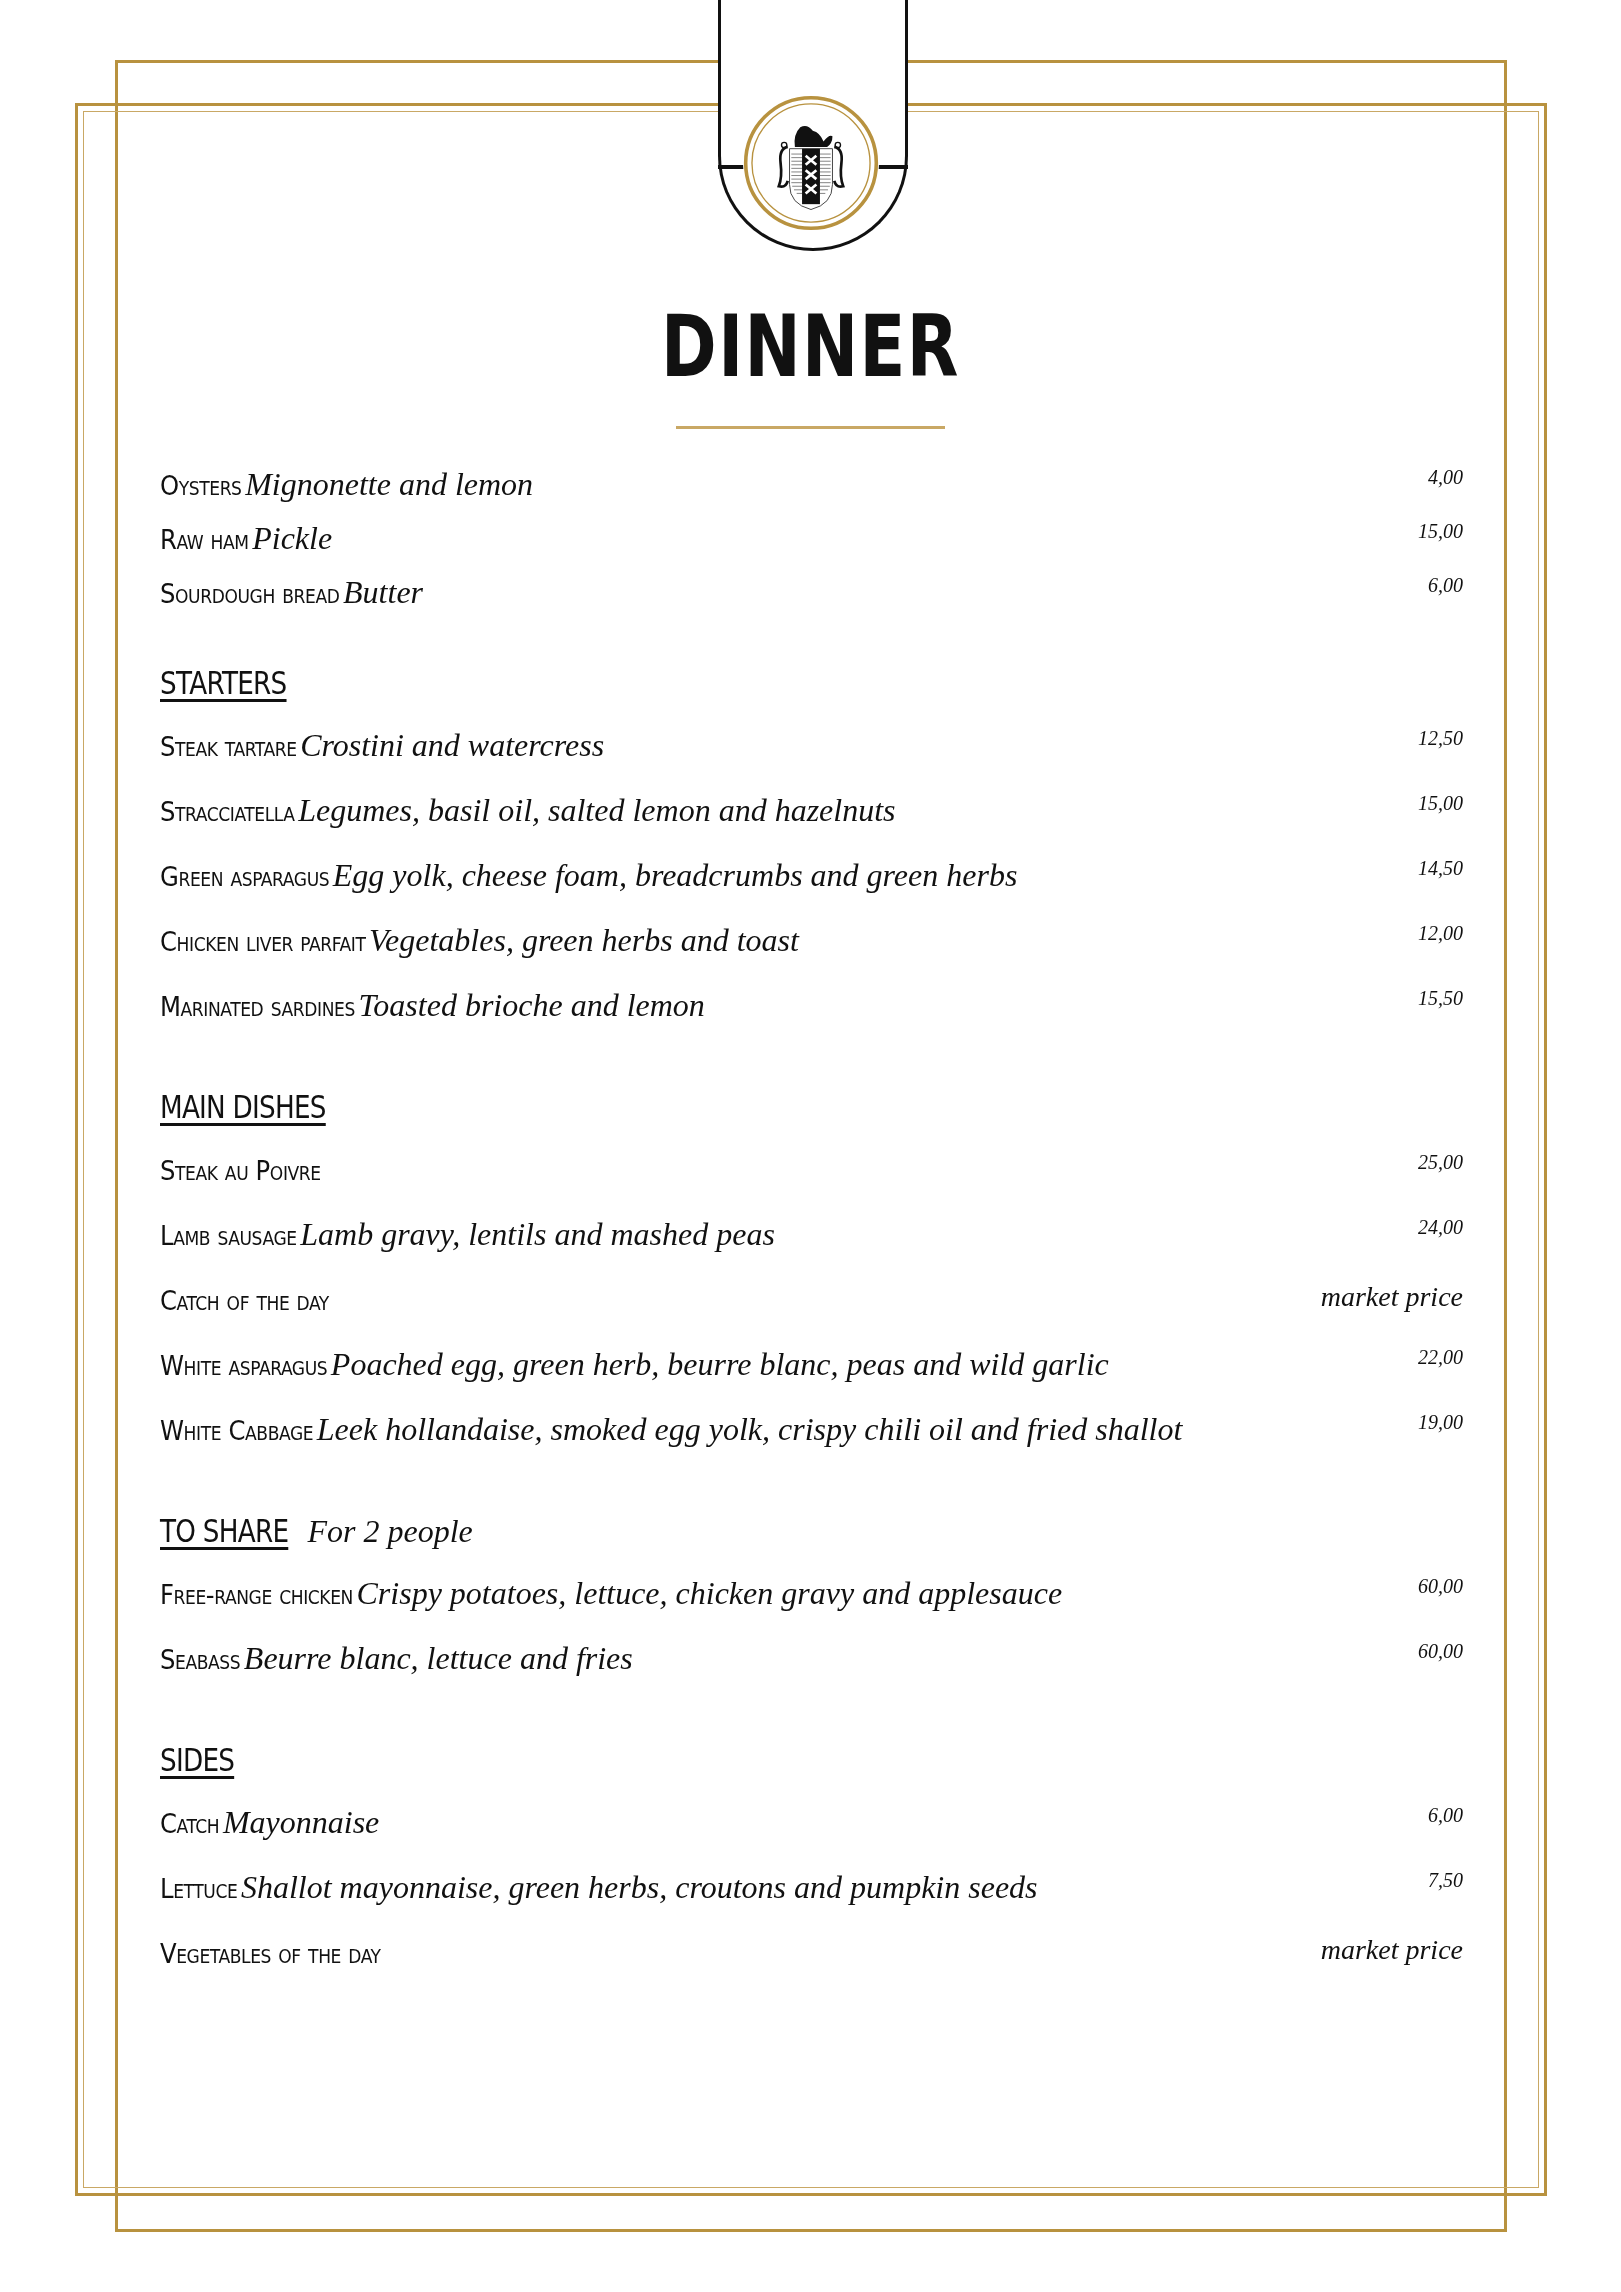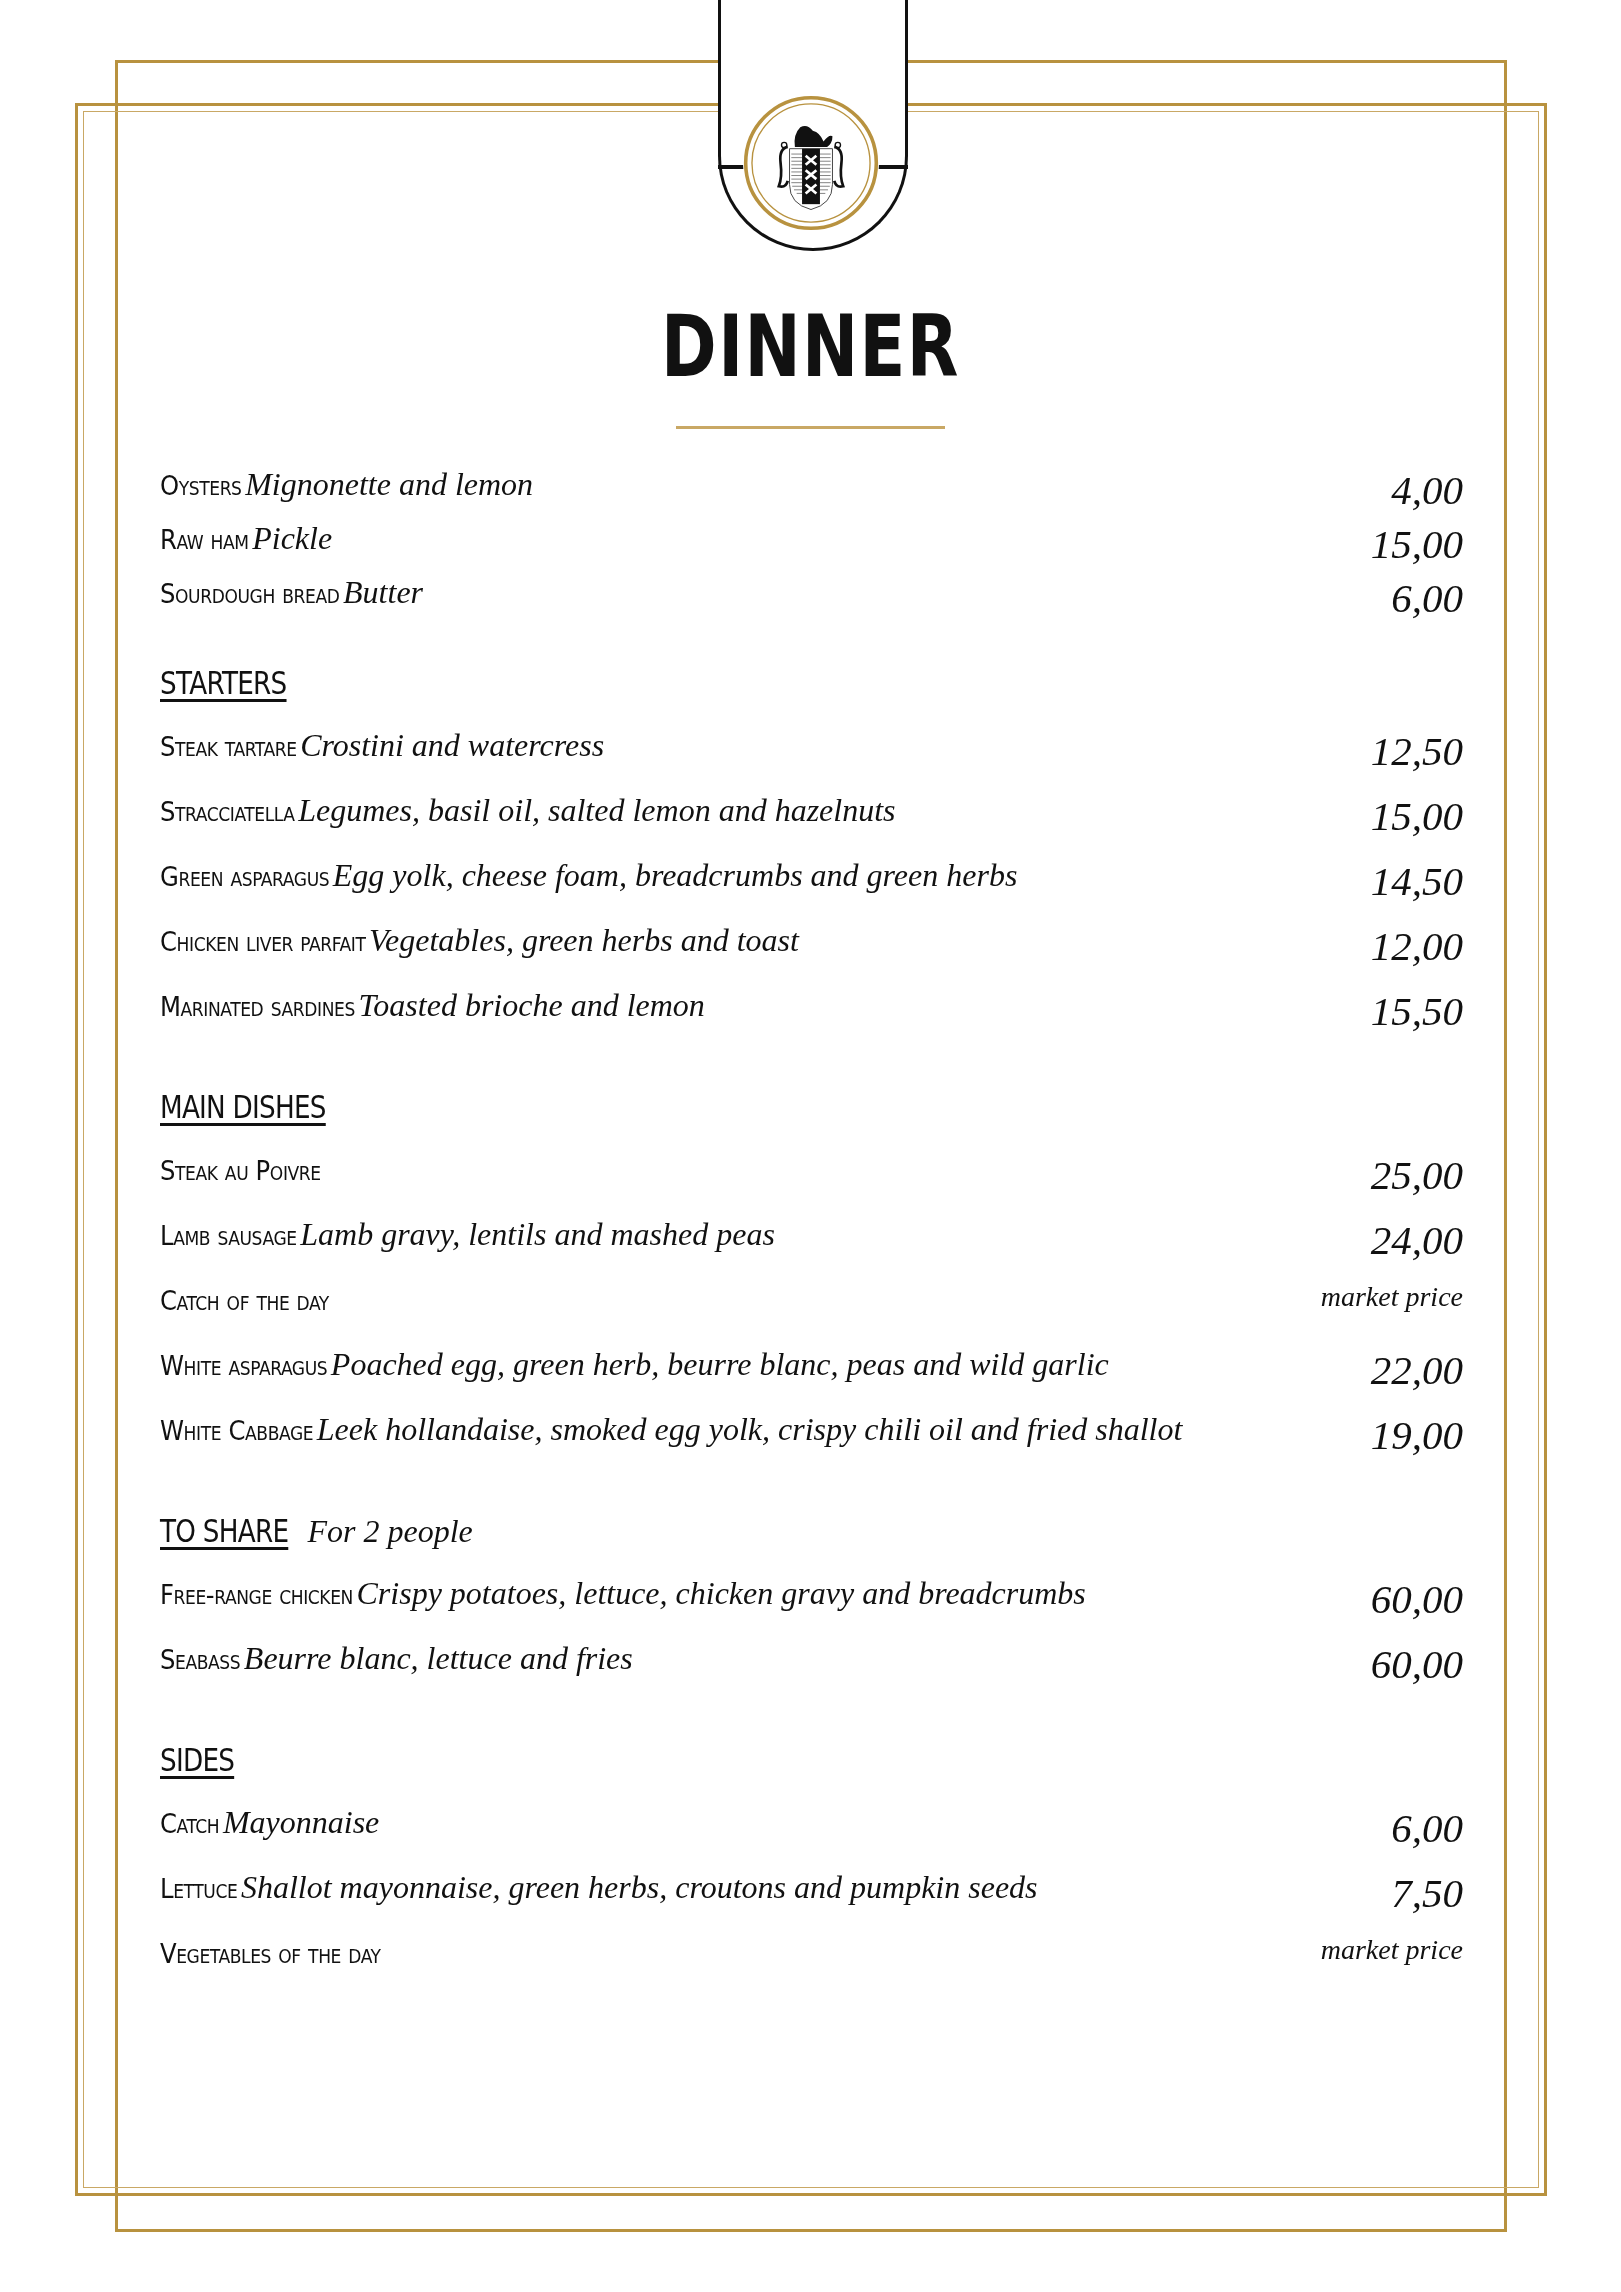--- a/index.html
+++ b/index.html
@@ -22,21 +22,21 @@
            letter-spacing:1.8px; color:#111; transform:scaleX(0.78); transform-origin:center; }
   .title-rule { position:absolute; left:676px; top:426px; width:269px; height:2.7px; background:#c9a865; }
 
   .menu { position:absolute; left:160px; top:466px; width:1303px; }
   .row { display:flex; align-items:flex-start; justify-content:space-between; height:54px; }
   .row.tall { height:65px; }
   .row .left { white-space:nowrap; }
   .name { font-family:"DejaVu Sans Condensed","DejaVu Sans", sans-serif; font-size:27px; color:#111;
           font-variant:small-caps; letter-spacing:-0.4px; font-stretch:condensed; }
   .desc { font-family:"Liberation Serif", serif; font-style:italic; font-size:32px; color:#111; }
-  .price { font-family:"Liberation Serif", serif; font-style:italic; font-size:41px; color:#111; text-align:right; }
+  .price { font-family:"Liberation Serif", serif; font-style:italic; font-size:20px; color:#111; text-align:right; }
   .price.small { font-size:28px; }
   .section-head { height:63px; display:flex; align-items:baseline; margin-top:36px; }
   .section-head .h { font-family:"DejaVu Sans", sans-serif; font-size:32px; color:#111; text-transform:uppercase;
                      text-decoration:underline; text-decoration-thickness:2.7px; text-underline-offset:5.4px;
                      letter-spacing:-0.9px; transform:scaleX(0.82); transform-origin:left; display:inline-block; }
   .section-head .sub { font-family:"Liberation Serif", serif; font-style:italic; font-size:32px; color:#111; margin-left:-9px; }
 </style>
 </head>
 <body>
 
@@ -167,21 +167,21 @@
       <span class="price">19,00</span>
     </div>
   </div>
 
   <div>
     <div class="section-head">
       <span class="h">TO SHARE</span>
       <span class="sub">For 2 people</span>
     </div>
     <div class="row tall">
-      <span class="left"><span class="name">Free-range chicken</span> <span class="desc">Crispy potatoes, lettuce, chicken gravy and breadcrumbs</span></span>
+      <span class="left"><span class="name">Free-range chicken</span> <span class="desc">Crispy potatoes, lettuce, chicken gravy and applesauce</span></span>
       <span class="price">60,00</span>
     </div>
     <div class="row tall">
       <span class="left"><span class="name">Seabass</span> <span class="desc">Beurre blanc, lettuce and fries</span></span>
       <span class="price">60,00</span>
     </div>
   </div>
 
   <div>
     <div class="section-head">

